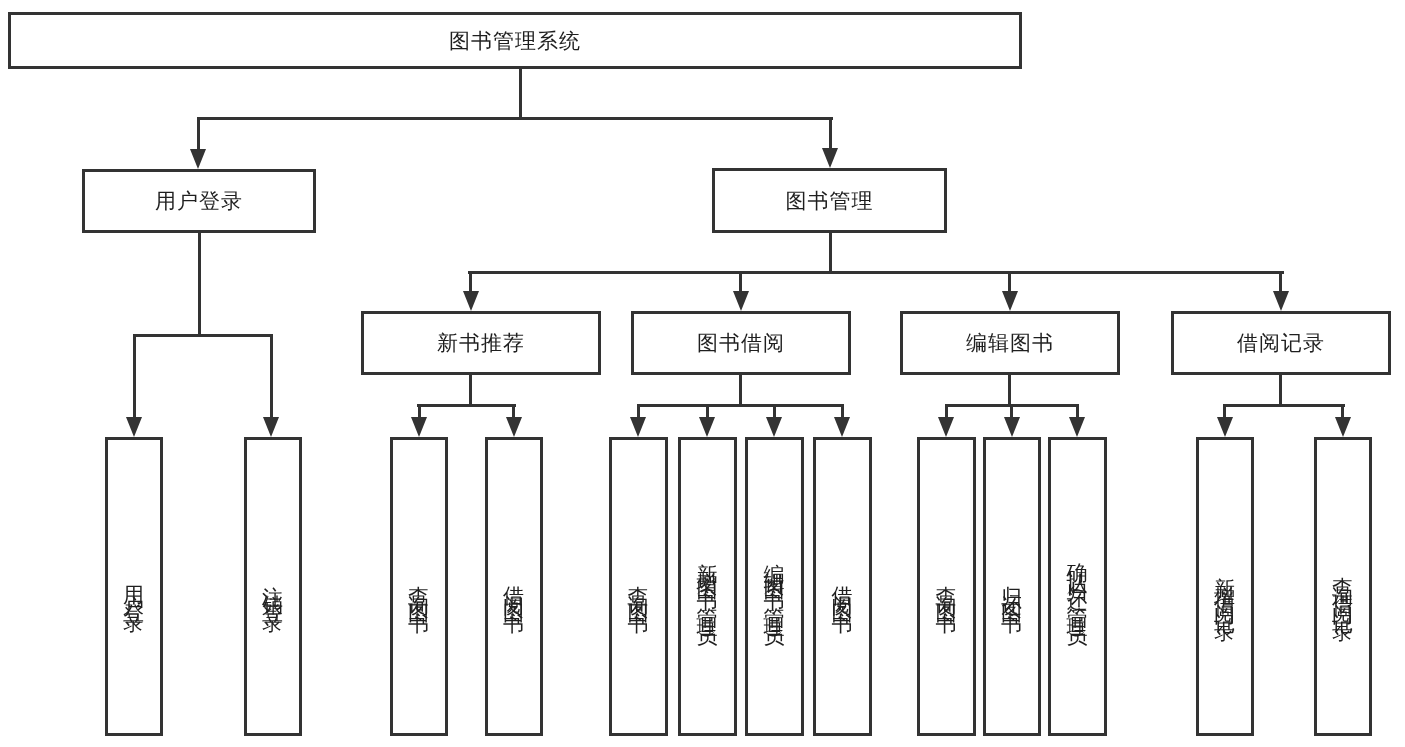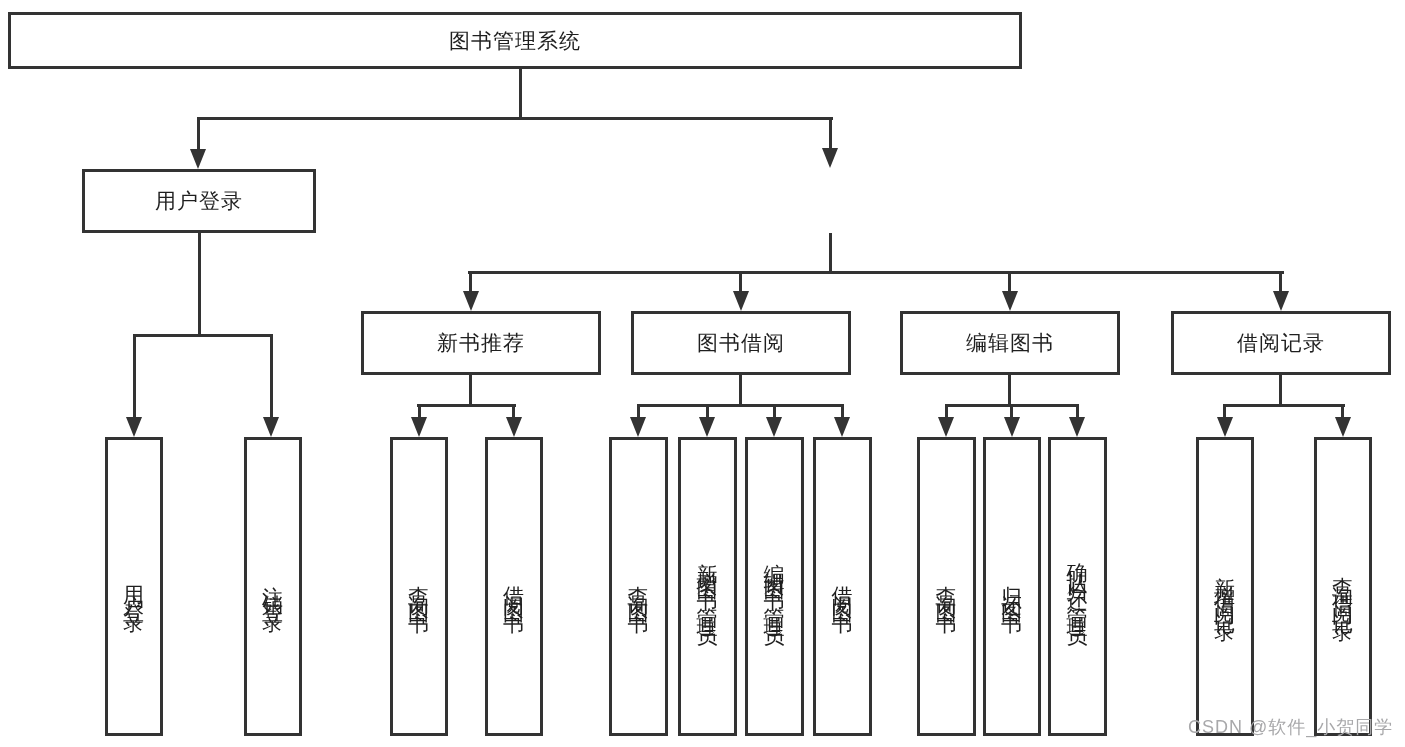--- a/index.html
+++ b/index.html
@@ -62,20 +62,23 @@
 <body>
 
 <div class="canvas">
 
   <div class="box" style="left:8px;top:12px;width:1014px;height:57px;">
     <span>图书管理系统</span>
   </div>
 
   <div class="box" style="left:82px;top:169px;width:234px;height:64px;">
     <span>用户登录</span>
+  </div>
+  <div class="box" style="left:712px;top:168px;width:235px;height:65px;">
+    <span>图书管理</span>
   </div>
 
   <div class="box" style="left:361px;top:311px;width:240px;height:64px;">
     <span>新书推荐</span>
   </div>
   <div class="box" style="left:631px;top:311px;width:220px;height:64px;">
     <span>图书借阅</span>
   </div>
   <div class="box" style="left:900px;top:311px;width:220px;height:64px;">
     <span>编辑图书</span>
@@ -180,15 +183,14 @@
   <div class="line" style="left:1076px;top:404px;width:3px;height:16px;"></div>
   <div class="ah" style="left:1069px;top:417px;"></div>
 
   <div class="line" style="left:1279px;top:375px;width:3px;height:31px;"></div>
   <div class="line" style="left:1223px;top:404px;width:122px;height:3px;"></div>
   <div class="line" style="left:1223px;top:404px;width:3px;height:16px;"></div>
   <div class="ah" style="left:1217px;top:417px;"></div>
   <div class="line" style="left:1341px;top:404px;width:3px;height:16px;"></div>
   <div class="ah" style="left:1335px;top:417px;"></div>
 
-  <div class="watermark">CSDN @软件_小贺同学</div>
 
 </div>
 
 </body></html>

